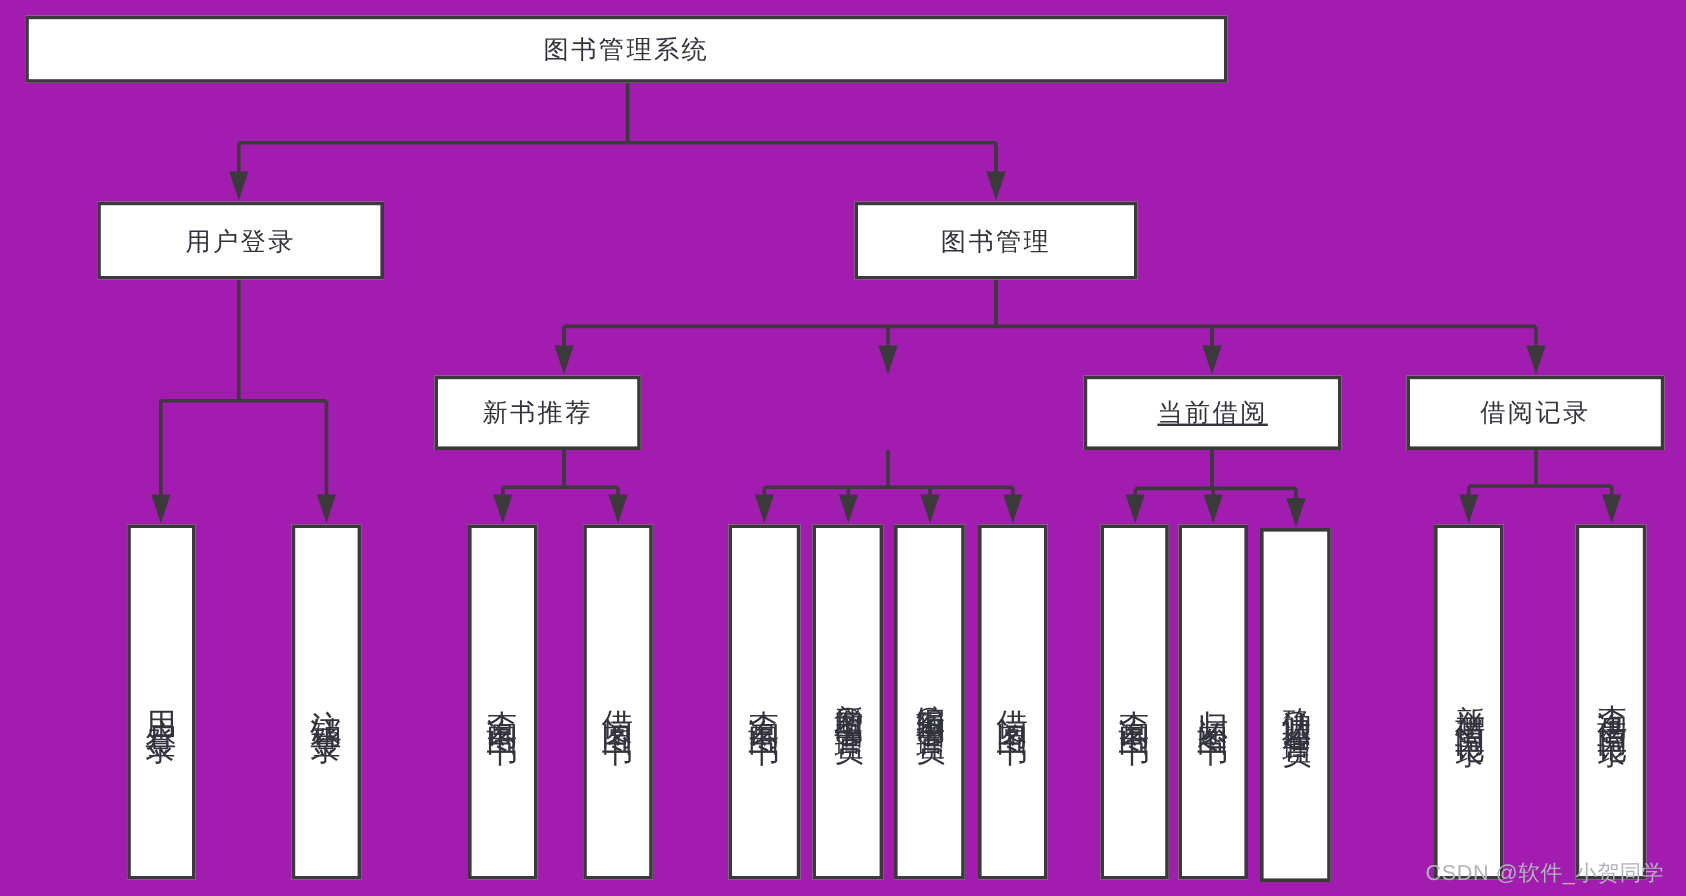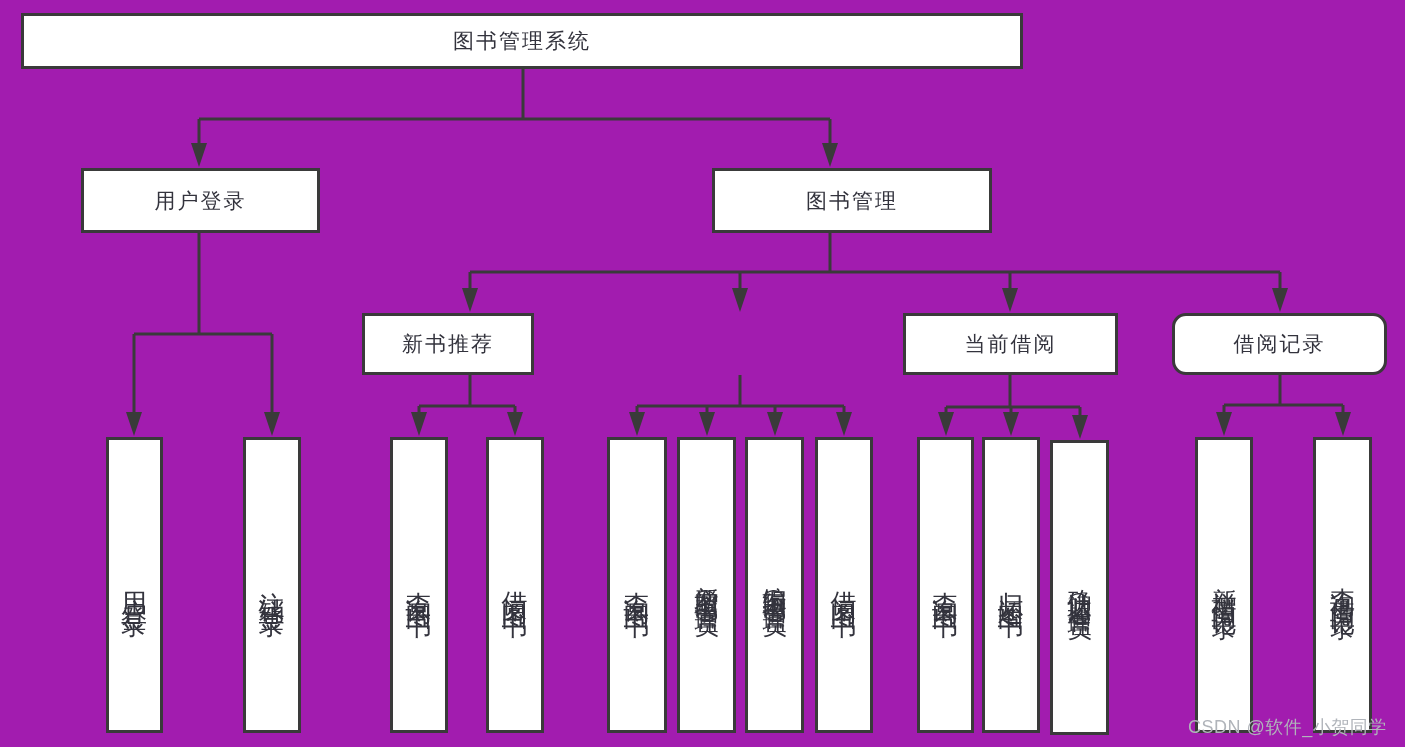--- a/index.html
+++ b/index.html
@@ -72,25 +72,25 @@
       <polygon points="1003,412 1019,412 1011,436"></polygon>
       <polygon points="1072,415 1088,415 1080,439"></polygon>
       <polygon points="1216,412 1232,412 1224,436"></polygon>
       <polygon points="1335,412 1351,412 1343,436"></polygon>
     </g>
   </svg>
 
   <div class="hbox" style="left:21px;top:13px;width:1002px;height:56px;">图书管理系统</div>
 
   <div class="hbox" style="left:81px;top:168px;width:239px;height:65px;">用户登录</div>
-  <div class="hbox" style="left:712px;top:168px;width:280px;height:65px;">图书管理</div>
+  <div class="hbox" style="left:712px;top:168px;width:236px;height:65px;">图书管理</div>
 
   <div class="hbox" style="left:362px;top:313px;width:172px;height:62px;">新书推荐</div>
-  <div class="hbox" style="left:903px;top:313px;width:215px;height:62px;">当前借阅</div>
-  <div class="hbox" style="left:1172px;top:313px;width:215px;height:62px;border-radius:14px;">借阅记录</div>
+  <div class="hbox" style="left:903px;top:313px;width:215px;height:62px;text-decoration:underline;">当前借阅</div>
+  <div class="hbox" style="left:1172px;top:313px;width:215px;height:62px;">借阅记录</div>
 
   <div class="vbox" style="left:106px;width:57px;">
     <span class="vtext">用户登录</span>
   </div>
   <div class="vbox" style="left:243px;width:58px;">
     <span class="vtext">注销登录</span>
   </div>
 
   <div class="vbox" style="left:390px;width:58px;">
     <span class="vtext">查询图书</span>

